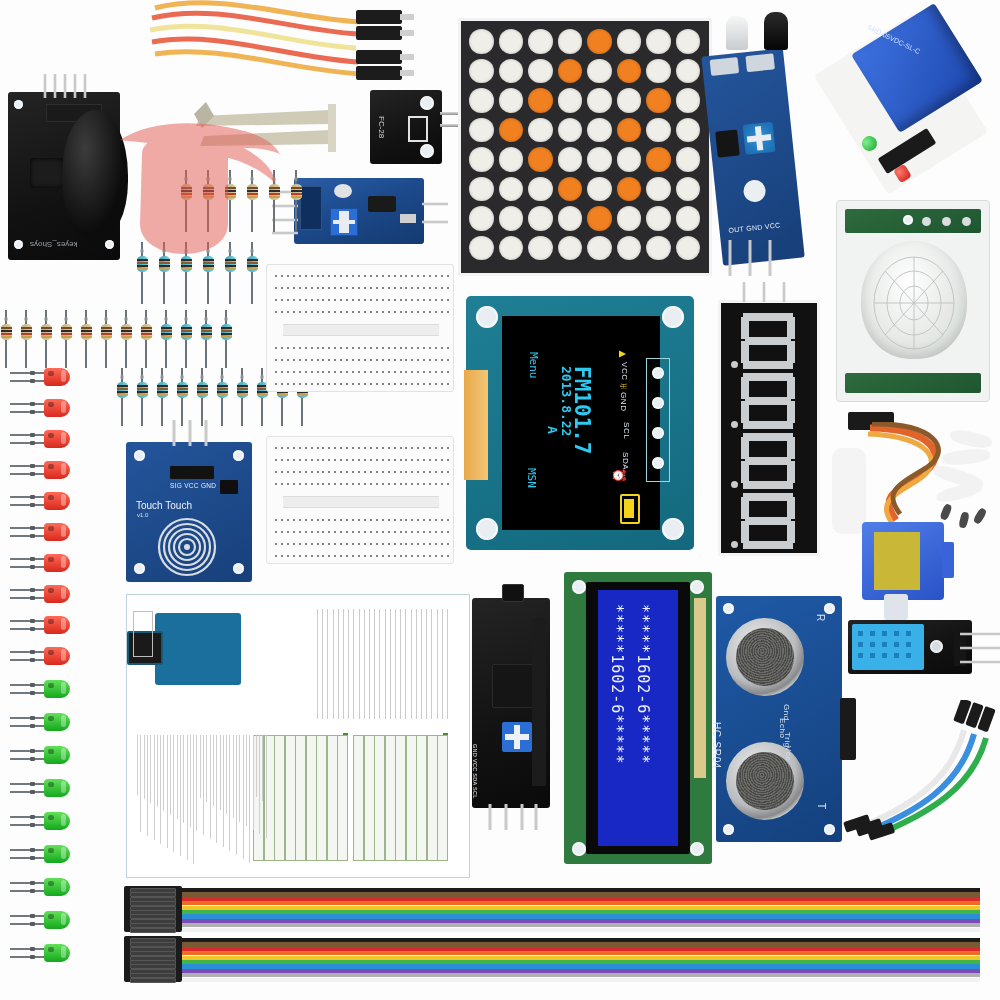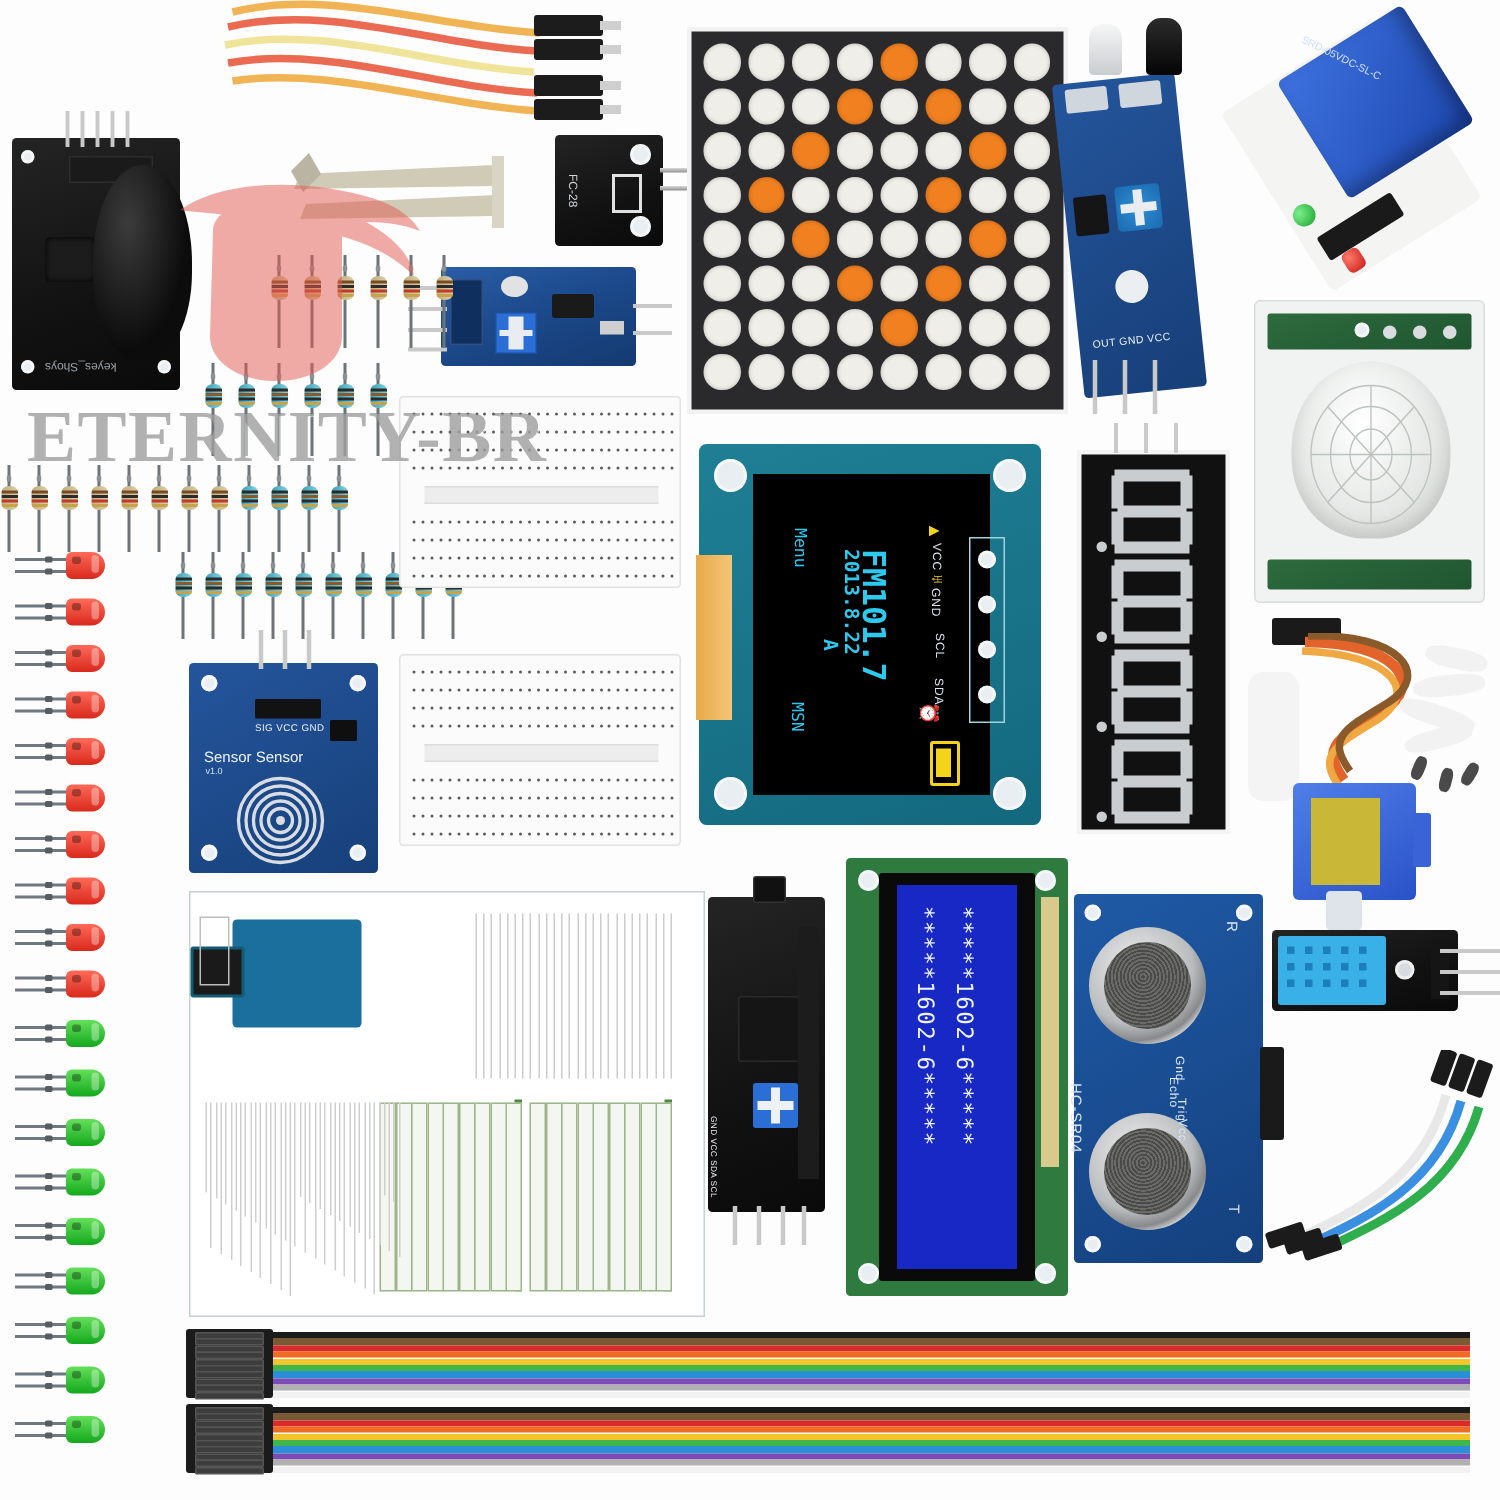--- a/index.html
+++ b/index.html
@@ -1342,21 +1342,21 @@
   </svg>
 
   <div class="abs pcb" style="left:126px;top:442px;width:126px;height:140px;
               background:linear-gradient(150deg,#24559c,#17407a);">
     <div class="hole" style="left:8px;top:8px;width:11px;height:11px;"></div>
     <div class="hole" style="right:8px;top:8px;width:11px;height:11px;"></div>
     <div class="hole" style="left:8px;bottom:8px;width:11px;height:11px;"></div>
     <div class="hole" style="right:8px;bottom:8px;width:11px;height:11px;"></div>
     <div class="abs" style="left:44px;top:24px;width:44px;height:13px;background:#121212;border-radius:1px;"></div>
     <div class="lbl" style="left:44px;top:40px;font-size:6.5px;">SIG VCC GND</div>
-    <div class="abs" style="left:10px;top:58px;font-size:10px;color:#eef3fa;">Sensor Sensor</div>
+    <div class="abs" style="left:10px;top:58px;font-size:10px;color:#eef3fa;">Touch Touch</div>
     <div class="abs" style="left:11px;top:70px;font-size:6px;color:#cfe0f2;">v1.0</div>
     <div class="abs" style="right:14px;top:38px;width:18px;height:14px;background:#0f0f0f;border-radius:1px;"></div>
     <svg class="abs" style="left:30px;top:74px;" width="62" height="62">
       <g fill="none" stroke="#d7dde2" stroke-width="2.2">
         <circle cx="31" cy="31" r="28"></circle>
           <circle cx="31" cy="31" r="23"></circle>
         <circle cx="31" cy="31" r="18"></circle>
           <circle cx="31" cy="31" r="13"></circle>
         <circle cx="31" cy="31" r="8"></circle>
       </g>
@@ -1813,15 +1813,14 @@
     <g fill="#e35b52" opacity="0.82">
       <path d="M8 48 C 40 26, 96 28, 136 40 C 152 45, 162 52, 168 62 C 158 58, 146 56, 132 56
                C 150 66, 162 78, 164 92 C 150 78, 130 68, 108 64 C 112 74, 112 84, 108 92
                C 100 74, 84 62, 62 56 C 40 50, 20 50, 8 48 Z"></path>
       <path d="M30 62 C 30 48, 52 40, 74 40 C 96 40, 116 50, 116 66 L116 132
                C 116 150, 96 162, 72 162 C 48 162, 28 150, 28 132 Z
                M52 66 C 52 58, 62 54, 72 54 C 84 54, 94 60, 94 68 L94 130
                C 94 140, 84 146, 72 146 C 60 146, 52 140, 52 130 Z"></path>
     </g>
   </svg>
-  <div id="watermark">ETERNITY-BR</div>
 
 </div>
 
 </body></html>

